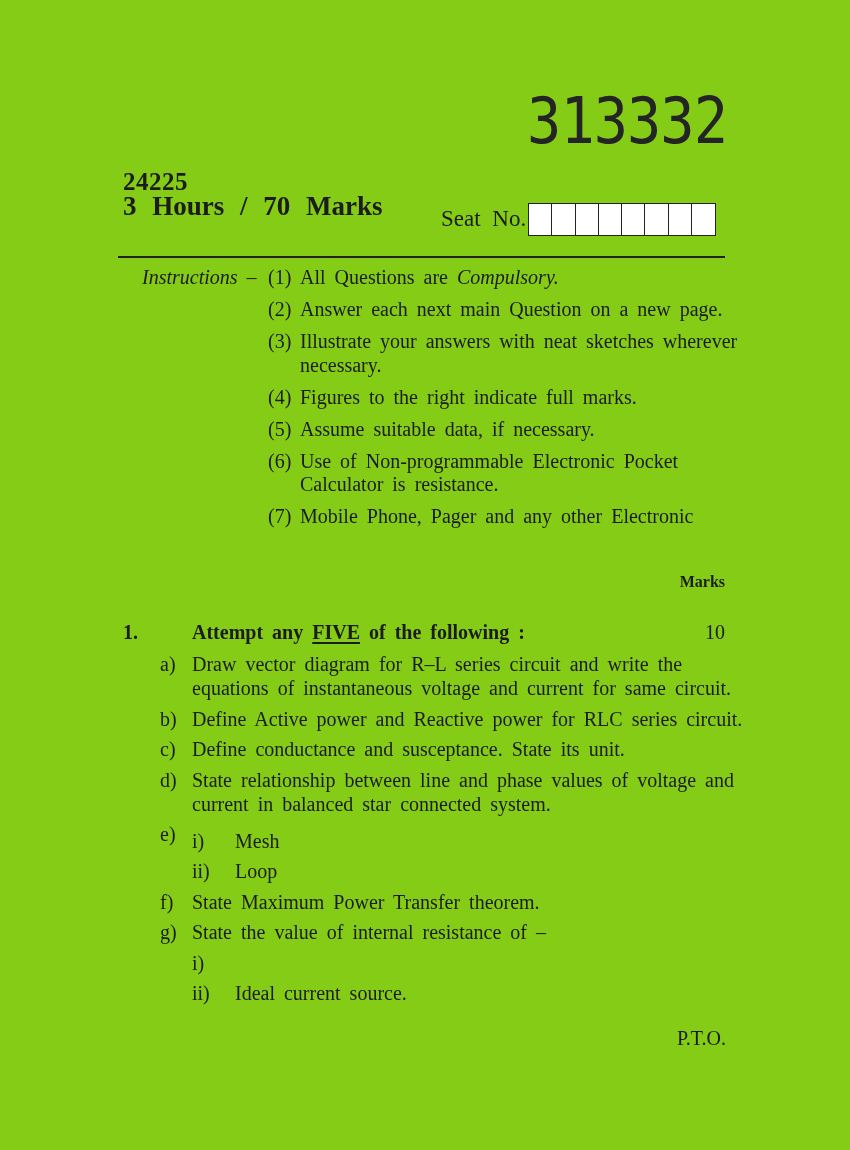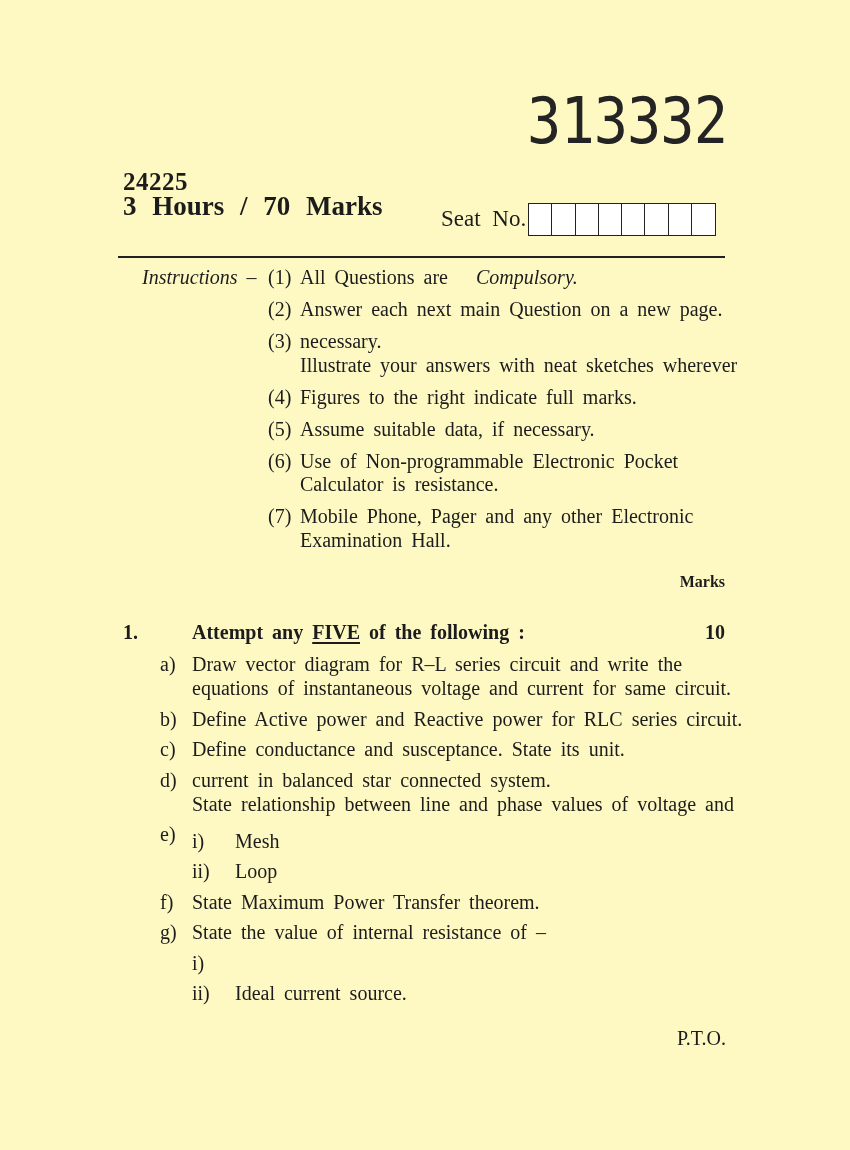--- a/index.html
+++ b/index.html
@@ -1,19 +1,19 @@
 <!DOCTYPE html>
 <html><head>
 <meta charset="utf-8">
 <style>
   html,body { margin:0; padding:0; background:#ffffff; }
   .page {
     position:relative;
     width:850px; height:1150px;
-    background:#fef9c3;
+    background:#84cc16;
     font-family:"Liberation Serif", serif;
     color:#1c1c1c;
     overflow:hidden;
   }
   .big-number {
     position:absolute; top:84px; right:123px;
     font-family:"DejaVu Sans Mono", monospace;
     font-size:57px; font-weight:400; color:#242424;
     letter-spacing:-1px;
     transform:scaleY(1.12); transform-origin:top right;
@@ -53,35 +53,35 @@
   }
   .instr-label {
     position:absolute; left:0; top:0;
     font-style:italic; white-space:nowrap; word-spacing:4px;
   }
   .instr-items { margin-left:126px; }
   .instr-item { display:flex; margin-bottom:8.5px; }
   .instr-num { width:32px; flex:0 0 32px; line-height:23.5px; }
   .instr-lines { flex:1; }
   .line { line-height:23.5px; word-spacing:4px; white-space:nowrap; }
-  .it { font-style:italic;margin-left:19px; }
+  .it { font-style:italic; }
   .marks-label {
     position:absolute; right:125px; top:573px;
     font-size:16px; font-weight:bold;
   }
   .q1 { position:absolute; left:123px; top:620px; width:602px; font-size:20px; }
   .q1-title-row { display:flex; line-height:24px; }
   .q-num { width:69px; flex:0 0 69px; font-weight:bold; }
   .q-title { flex:1; font-weight:bold; word-spacing:4px; white-space:nowrap; }
   .q-title .und {
     text-decoration:underline;
     text-decoration-thickness:2px;
     text-underline-offset:3px;
   }
-  .q-marks { font-weight:bold; text-align:right; }
+  .q-marks { font-weight:normal; text-align:right; }
   .q-items { margin-top:8px; margin-left:37px; }
   .q-item { display:flex; margin-bottom:6.5px; }
   .q-item-label { width:32px; flex:0 0 32px; line-height:24px; }
   .q-item-body { flex:1; }
   .q-item-body .line { line-height:24px; }
   .sub-item { display:flex; margin-top:6.5px; }
   .sub-label { width:43px; flex:0 0 43px; line-height:24px; }
   .sub-text { line-height:24px; word-spacing:4px; white-space:nowrap; }
   .pto {
     position:absolute; right:124px; top:1027px;
@@ -126,22 +126,22 @@
       <div class="instr-item">
         <div class="instr-num">(2)</div>
         <div class="instr-lines">
           <div class="line">Answer each next main Question on a new page.</div>
         </div>
       </div>
 
       <div class="instr-item">
         <div class="instr-num">(3)</div>
         <div class="instr-lines">
+          <div class="line">Illustrate your answers with neat sketches wherever</div>
           <div class="line">necessary.</div>
-          <div class="line">Illustrate your answers with neat sketches wherever</div>
         </div>
       </div>
 
       <div class="instr-item">
         <div class="instr-num">(4)</div>
         <div class="instr-lines">
           <div class="line">Figures to the right indicate full marks.</div>
         </div>
       </div>
 
@@ -157,21 +157,20 @@
         <div class="instr-lines">
           <div class="line">Use of Non-programmable Electronic Pocket</div>
           <div class="line">Calculator is resistance.</div>
         </div>
       </div>
 
       <div class="instr-item">
         <div class="instr-num">(7)</div>
         <div class="instr-lines">
           <div class="line">Mobile Phone, Pager and any other Electronic</div>
-          <div class="line">Examination Hall.</div>
         </div>
       </div>
 
     </div>
   </div>
 
   <div class="marks-label">Marks</div>
 
   <div class="q1">
     <div class="q1-title-row">
@@ -200,22 +199,22 @@
       <div class="q-item">
         <div class="q-item-label">c)</div>
         <div class="q-item-body">
           <div class="line">Define conductance and susceptance. State its unit.</div>
         </div>
       </div>
 
       <div class="q-item">
         <div class="q-item-label">d)</div>
         <div class="q-item-body">
+          <div class="line">State relationship between line and phase values of voltage and</div>
           <div class="line">current in balanced star connected system.</div>
-          <div class="line">State relationship between line and phase values of voltage and</div>
         </div>
       </div>
 
       <div class="q-item">
         <div class="q-item-label">e)</div>
         <div class="q-item-body">
           <div class="sub-item">
             <div class="sub-label">i)</div>
             <div class="sub-text">Mesh</div>
           </div>

